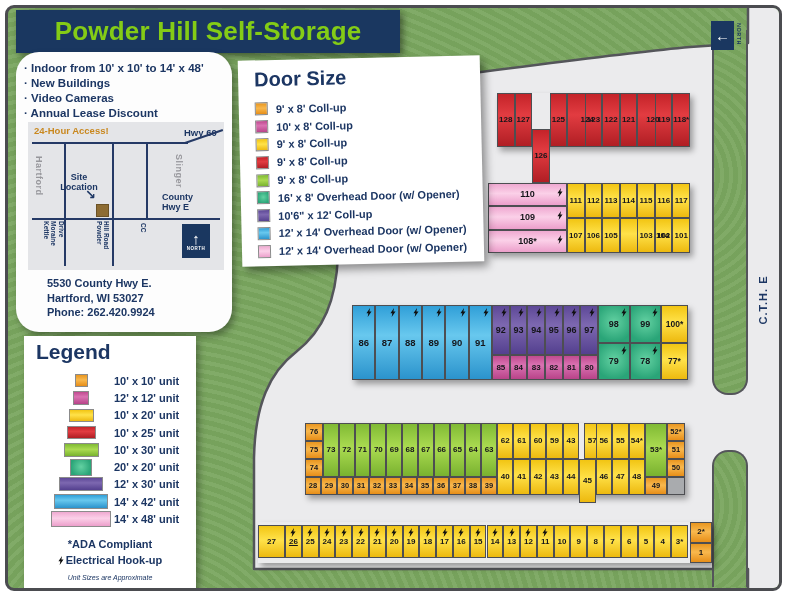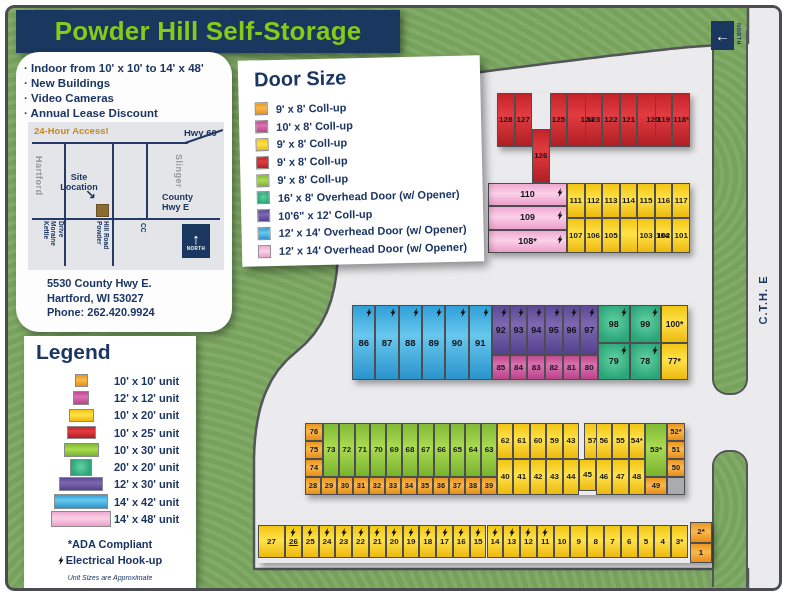--- a/index.html
+++ b/index.html
@@ -438,21 +438,21 @@
           </div>
           <div class="unit u-yellow" style="left: 529.889px; top: 459px; width: 16.4444px; height: 36px; font-size: 8px;">
             <span class="unit-n">42</span>
           </div>
           <div class="unit u-yellow" style="left: 546.333px; top: 459px; width: 16.4444px; height: 36px; font-size: 8px;">
             <span class="unit-n">43</span>
           </div>
           <div class="unit u-yellow" style="left: 562.778px; top: 459px; width: 16.4444px; height: 36px; font-size: 8px;">
             <span class="unit-n">44</span>
           </div>
-          <div class="unit u-yellow" style="left: 579.222px; top: 459px; width: 16.4444px; height: 32px; font-size: 8px;">
+          <div class="unit u-yellow" style="left: 579.222px; top: 459px; width: 16.4444px; height: 44px; font-size: 8px;">
             <span class="unit-n">45</span>
           </div>
           <div class="unit u-yellow" style="left: 595.667px; top: 459px; width: 16.4444px; height: 36px; font-size: 8px;">
             <span class="unit-n">46</span>
           </div>
           <div class="unit u-yellow" style="left: 612.111px; top: 459px; width: 16.4444px; height: 36px; font-size: 8px;">
             <span class="unit-n">47</span>
           </div>
           <div class="unit u-yellow" style="left: 628.556px; top: 459px; width: 16.4444px; height: 36px; font-size: 8px;">
             <span class="unit-n">48</span>

